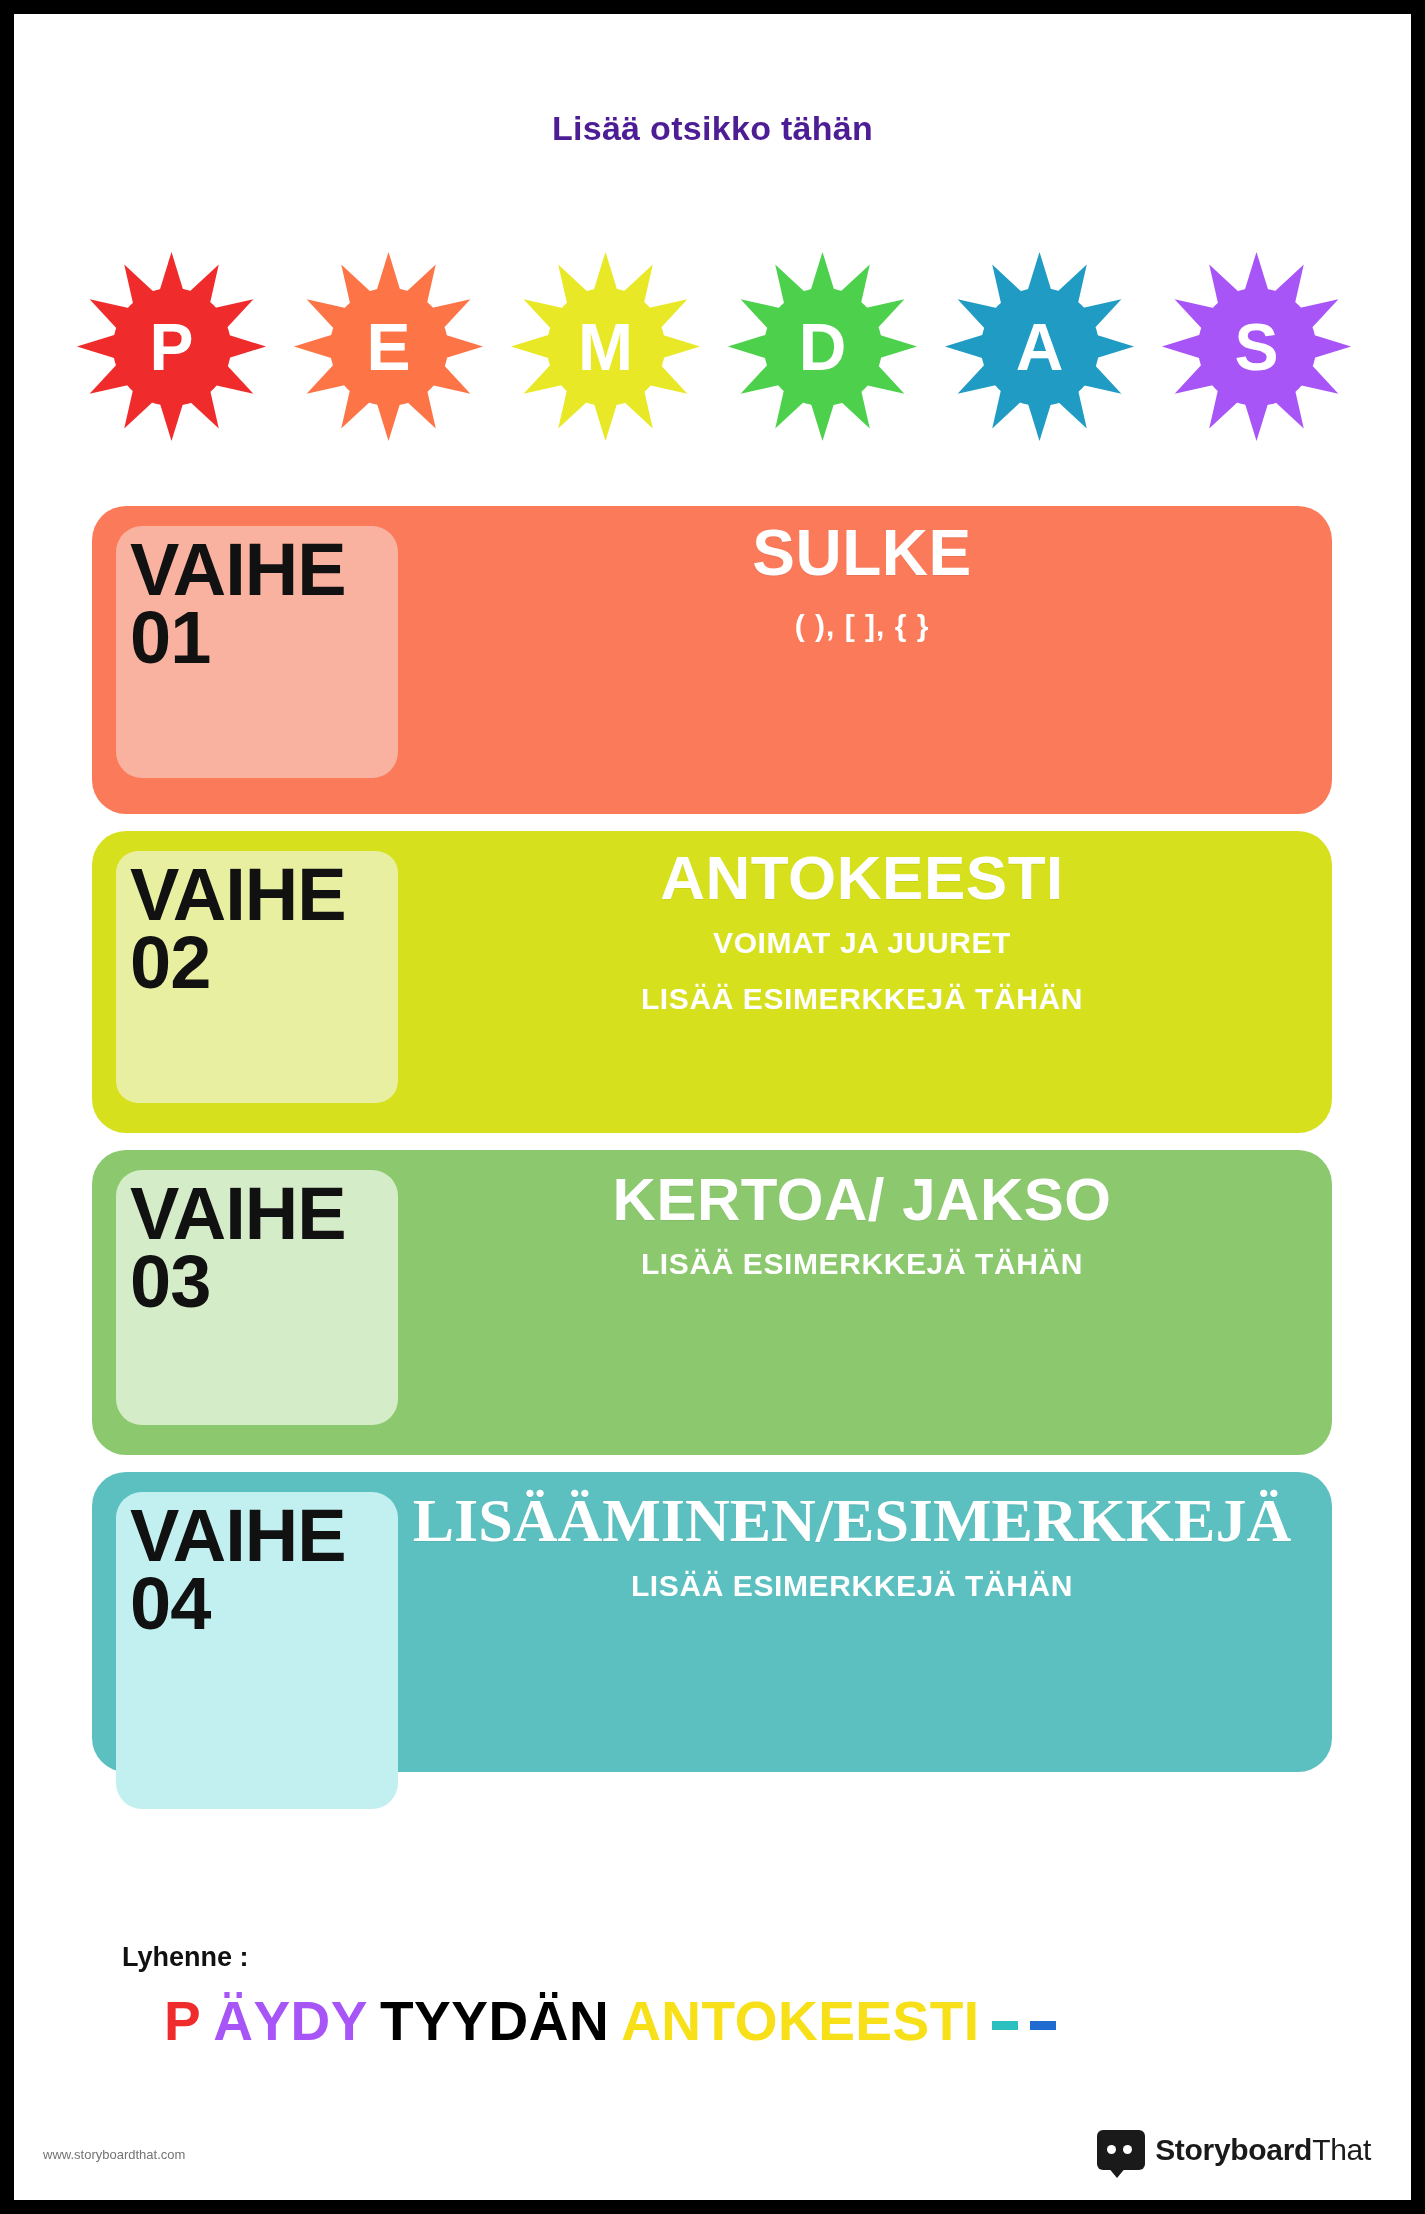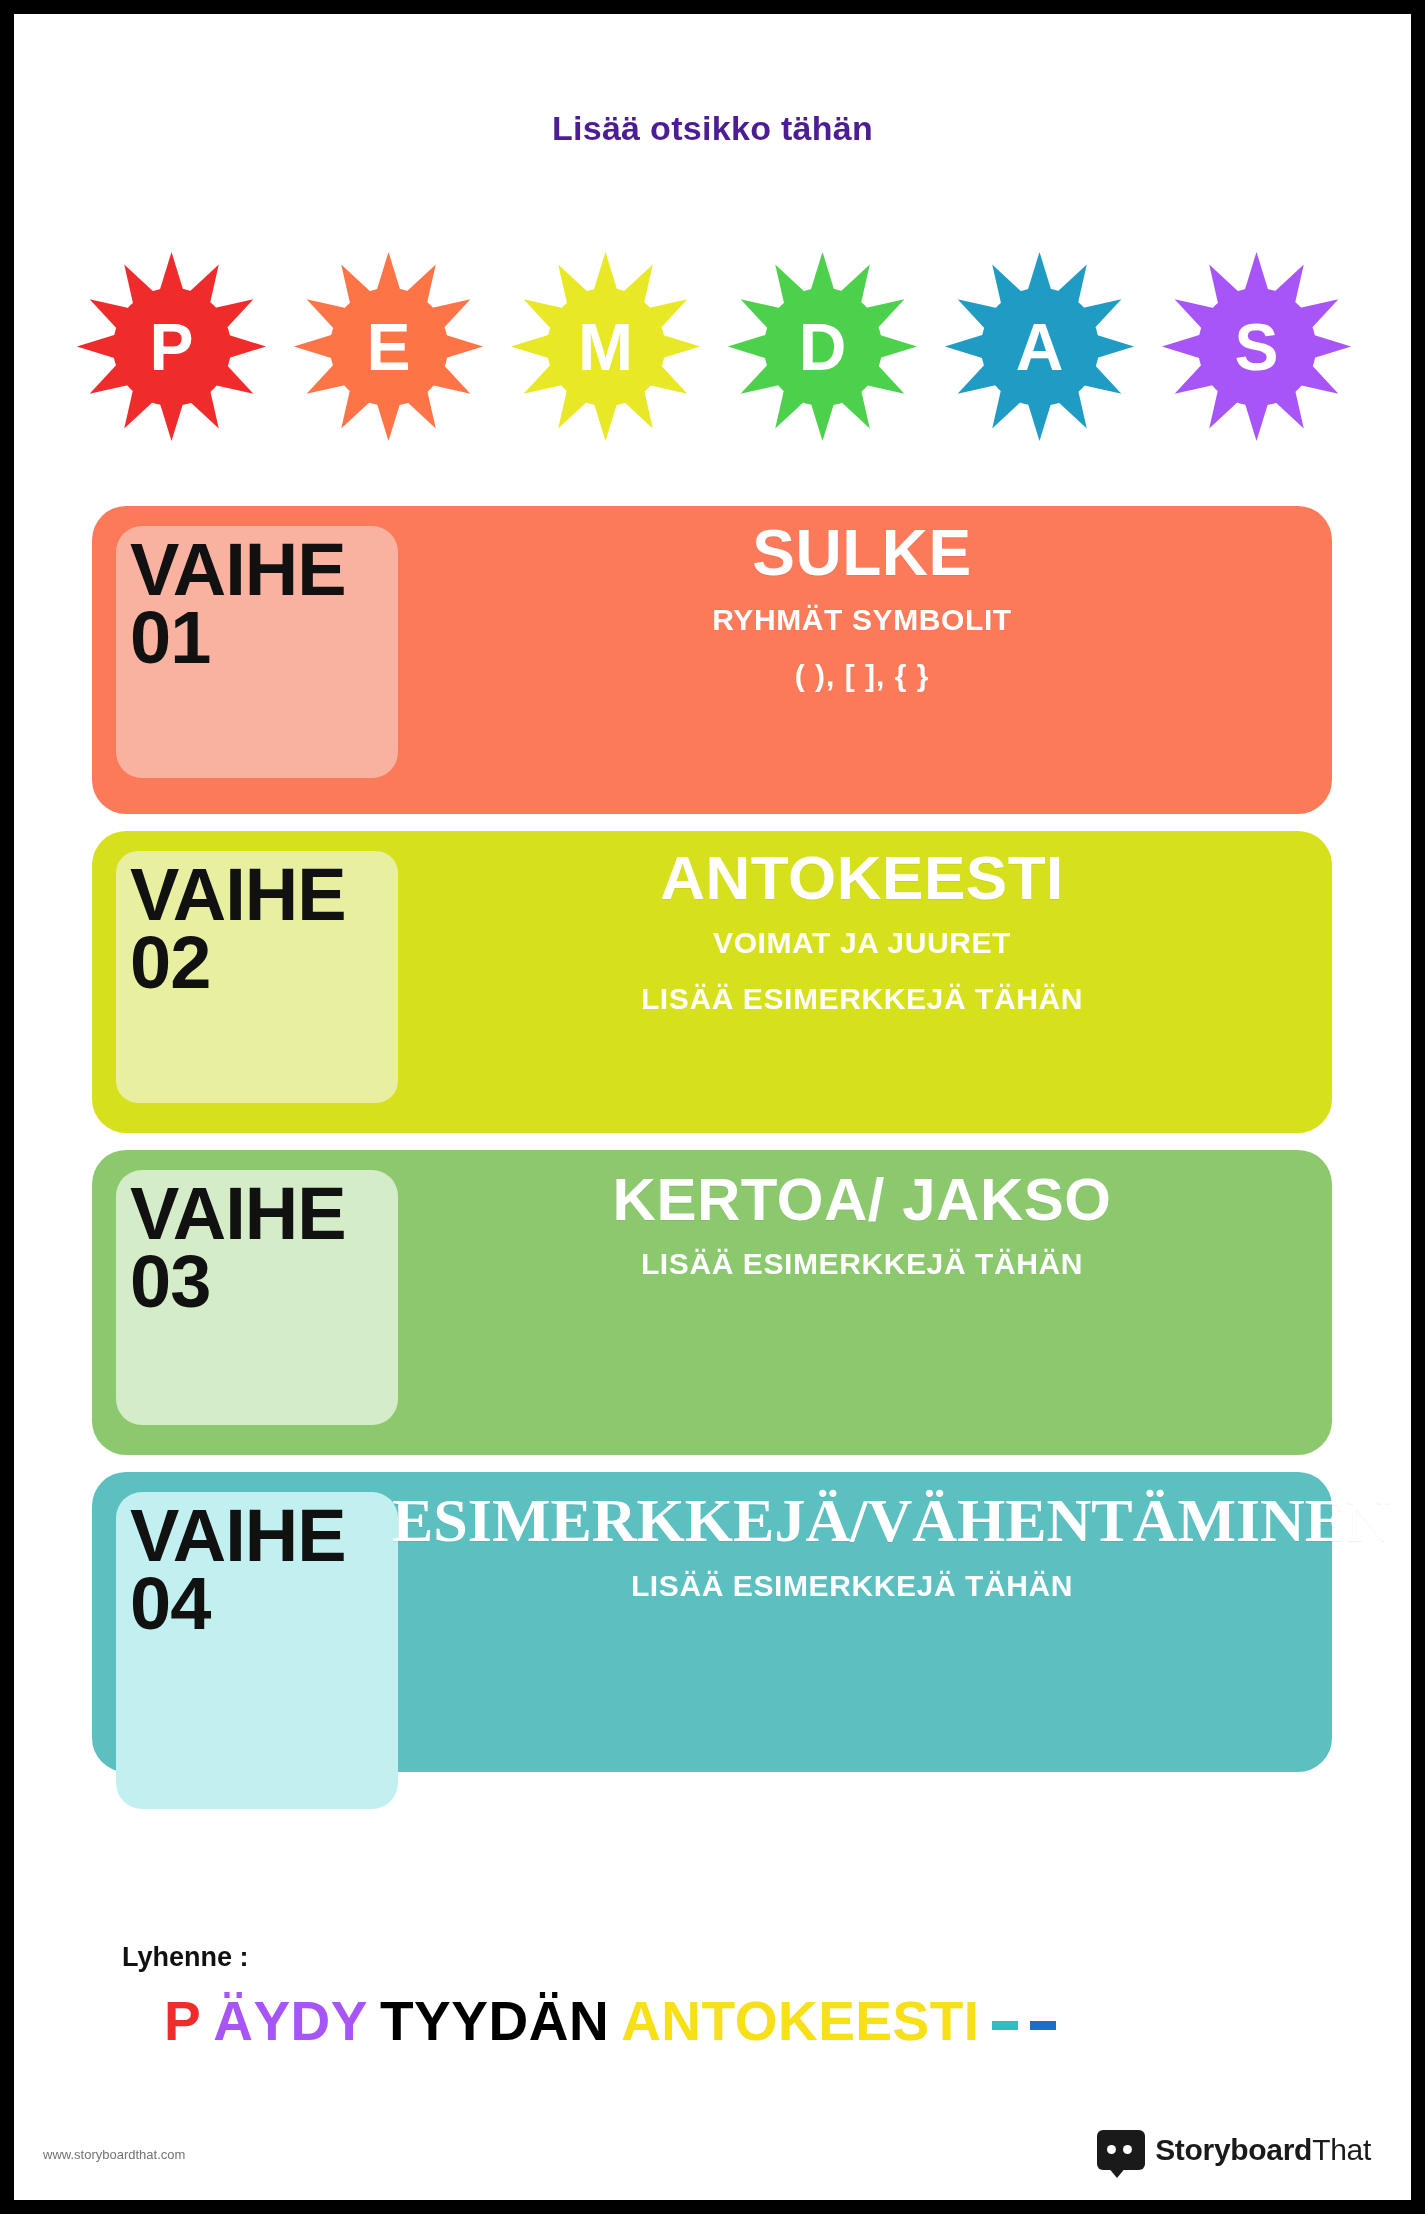--- a/index.html
+++ b/index.html
@@ -366,21 +366,20 @@
     </div>
   </div>
 
   <div class="cards">
 
     <div class="card card1" style="background: rgb(250, 122, 90);">
       <div class="card-inner">
         <div class="badge badge1" style="background: rgb(249, 178, 160);">VAIHE 01</div>
         <div class="card-text">
           <div class="card-head">SULKE</div>
-          <div class="card-sub">RYHMÄT SYMBOLIT</div>
           <div class="card-symbols">( ), [ ], { }</div>
         </div>
       </div>
     </div>
 
     <div class="card card2" style="background: rgb(215, 224, 28);">
       <div class="card-inner">
         <div class="badge badge2" style="background: rgb(233, 239, 160);">VAIHE 02</div>
         <div class="card-text">
           <div class="card-head">ANTOKEESTI</div>
@@ -397,21 +396,21 @@
           <div class="card-head">KERTOA/ JAKSO</div>
           <div class="card-sub">LISÄÄ ESIMERKKEJÄ TÄHÄN</div>
         </div>
       </div>
     </div>
 
     <div class="card card4" style="background: rgb(92, 192, 192);">
       <div class="card-inner">
         <div class="badge badge4" style="background: rgb(194, 240, 240);">VAIHE 04</div>
         <div class="card-text" style="left:300px; top:16px;">
-          <div class="card-head">ESIMERKKEJÄ/VÄHENTÄMINEN</div>
+          <div class="card-head">LISÄÄMINEN/ESIMERKKEJÄ</div>
           <div class="card-sub">LISÄÄ ESIMERKKEJÄ TÄHÄN</div>
         </div>
       </div>
     </div>
 
   </div>
 
   <div class="acronym-label">Lyhenne :</div>
   <div class="acronym-line"><span style="color: rgb(239, 43, 43);">P</span><span style="color: rgb(168, 85, 247);">ÄYDY</span><span style="color: #000000;">TYYDÄN</span><span style="color: rgb(247, 224, 23);">ANTOKEESTI</span><span class="dash" style="background: rgb(43, 191, 191);"></span><span class="dash" style="background: rgb(31, 107, 208);"></span></div>
 

